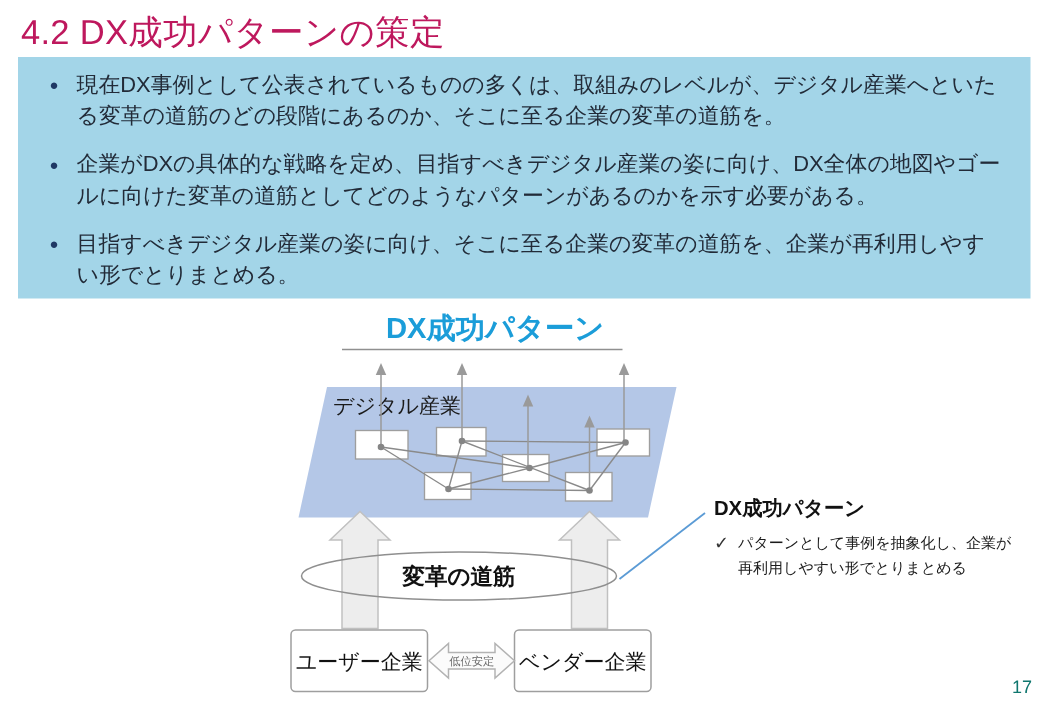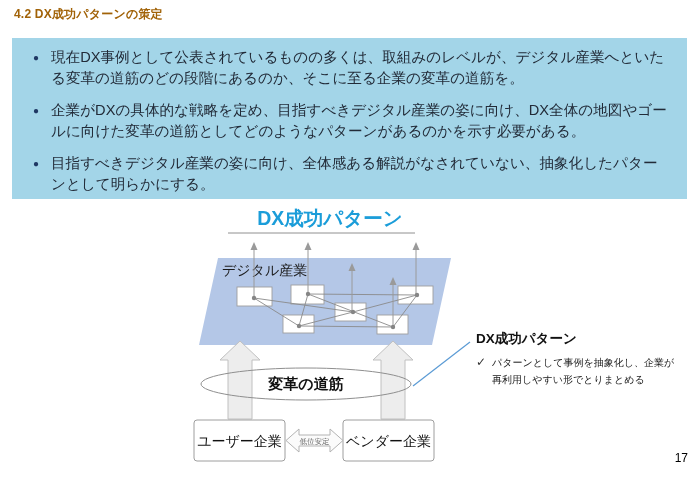--- a/index.html
+++ b/index.html
@@ -3,21 +3,21 @@
 <meta charset="utf-8">
 <style>
   html,body{margin:0;padding:0;}
   body{
     width:698px;height:481px;position:relative;background:#ffffff;
     font-family:"Liberation Sans","DejaVu Sans",sans-serif;
     overflow:hidden;
   }
   .slide-title{
     position:absolute;left:14px;top:6px;
-    font-size:12px;font-weight:bold;color:#a16207;letter-spacing:.2px;
+    font-size:23px;font-weight:normal;color:#be185d;letter-spacing:.2px;
   }
   .summary-box{
     position:absolute;left:12px;top:38px;width:675px;height:161px;
     background:#a3d5e8;box-sizing:border-box;
     padding:9px 18px 0 18px;
   }
   .bullet-row{display:flex;gap:9px;margin-bottom:11px;}
   .bullet-marker{
     flex:0 0 12px;color:#1f3864;font-size:10px;line-height:21px;text-align:center;
   }
@@ -30,40 +30,40 @@
     font-size:13.5px;font-weight:bold;color:#111;
   }
   .callout-body{
     position:absolute;left:476px;top:354px;width:200px;
     display:flex;gap:6px;
   }
   .check-glyph{flex:0 0 10px;font-size:12px;color:#333;line-height:17px;}
   .callout-text{font-size:10px;line-height:17px;color:#1b1b1b;width:184px;}
   .page-number{
     position:absolute;left:660px;top:451px;width:28px;text-align:right;
-    font-size:12px;color:#000000;
+    font-size:12px;color:#0f766e;
   }
 </style>
 </head>
 <body>
 
 <div class="slide-title">4.2 DX成功パターンの策定</div>
 
 <div class="summary-box">
   <div class="bullet-row">
     <span class="bullet-marker">●</span>
     <span class="bullet-text">現在DX事例として公表されているものの多くは、取組みのレベルが、デジタル産業へといたる変革の道筋のどの段階にあるのか、そこに至る企業の変革の道筋を。</span>
   </div>
   <div class="bullet-row">
     <span class="bullet-marker">●</span>
     <span class="bullet-text">企業がDXの具体的な戦略を定め、目指すべきデジタル産業の姿に向け、DX全体の地図やゴールに向けた変革の道筋としてどのようなパターンがあるのかを示す必要がある。</span>
   </div>
   <div class="bullet-row">
     <span class="bullet-marker">●</span>
-    <span class="bullet-text">目指すべきデジタル産業の姿に向け、全体感ある解説がなされていない、抽象化したパターンとして明らかにする。</span>
+    <span class="bullet-text">目指すべきデジタル産業の姿に向け、そこに至る企業の変革の道筋を、企業が再利用しやすい形でとりまとめる。</span>
   </div>
 </div>
 
 <svg class="diagram-svg" width="698" height="282" viewBox="0 0 698 282" xmlns="http://www.w3.org/2000/svg">
 
   <text x="330" y="26" text-anchor="middle" font-size="19.5" font-weight="bold" fill="#1b9dd9">DX成功パターン</text>
   <line x1="228" y1="34" x2="415" y2="34" stroke="#909090" stroke-width="1"></line>
 
   <polygon points="218,59 451,59 432,146 199,146" fill="#b4c7e7"></polygon>
   <text x="222" y="76" font-size="14" fill="#1a1a1a">デジタル産業</text>

